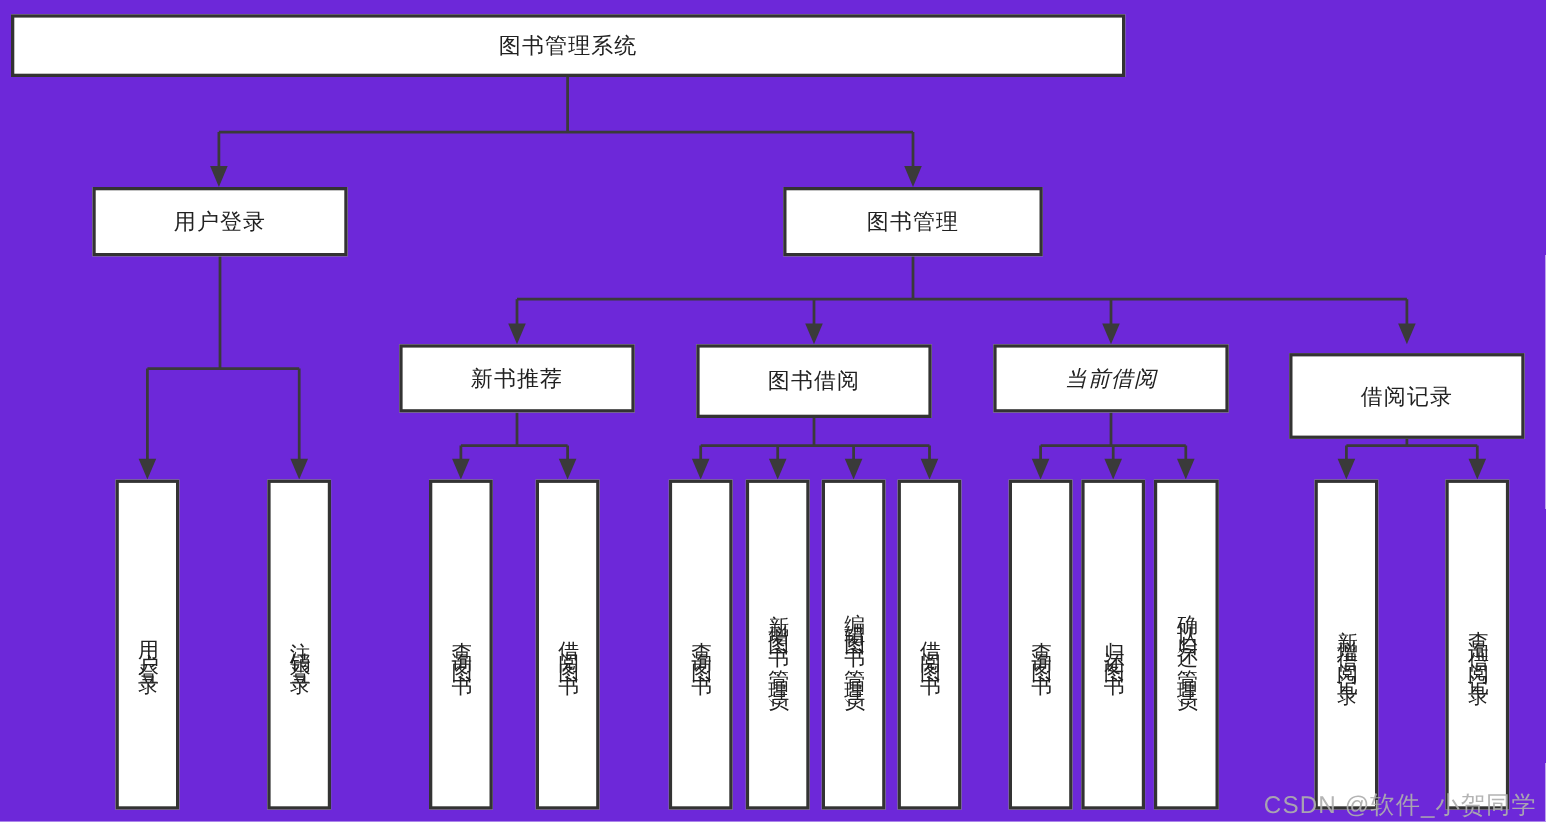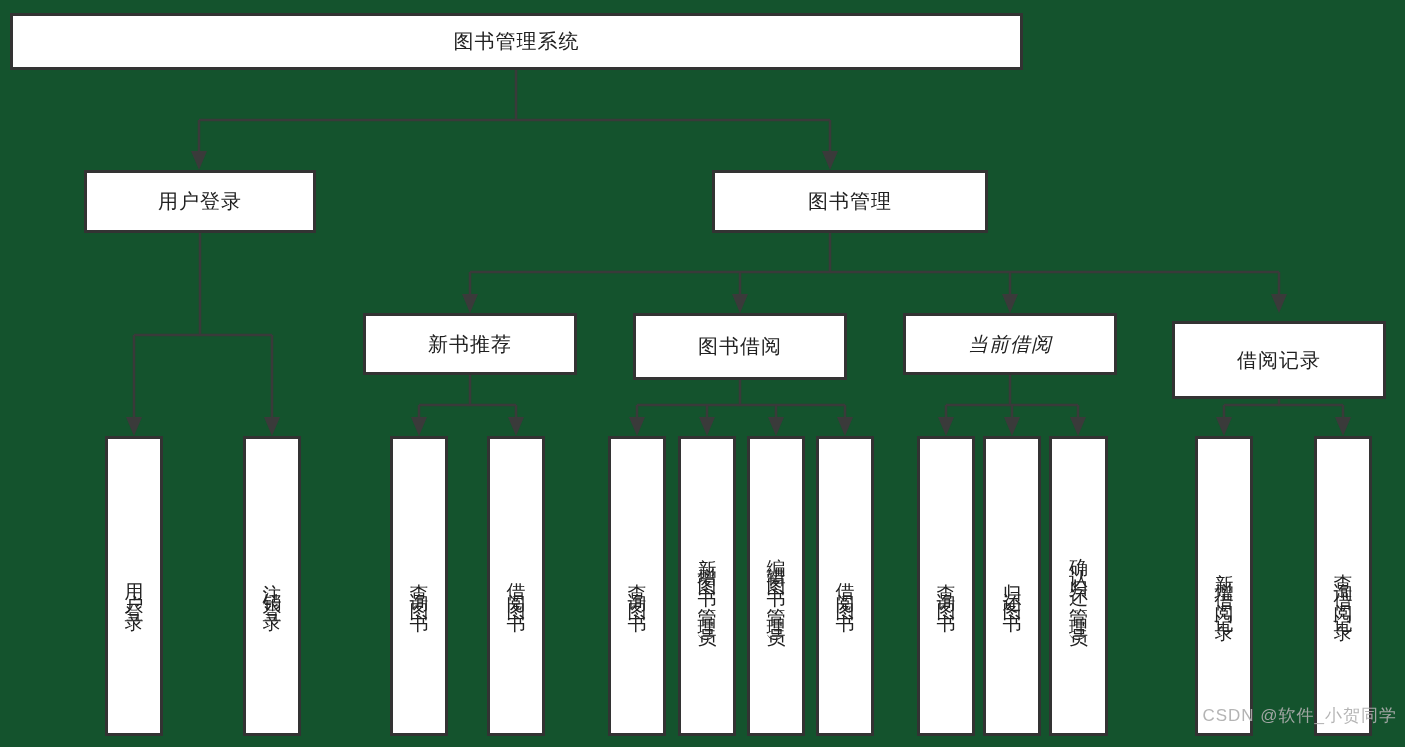--- a/index.html
+++ b/index.html
@@ -1,20 +1,20 @@
 <!DOCTYPE html>
 <html><head>
 <meta charset="utf-8">
 <style>
   html, body { margin: 0; padding: 0; background: #ffffff; }
   .stage {
     position: relative;
     width: 1405px;
     height: 747px;
-    background: #14532d;
+    background: #6d28d9;
     font-family: "Liberation Sans", "DejaVu Sans", sans-serif;
     overflow: hidden;
   }
   .lines {
     position: absolute;
     left: 0; top: 0;
     width: 1405px; height: 747px;
     pointer-events: none;
   }
   .box {
@@ -35,22 +35,22 @@
     writing-mode: vertical-rl;
     text-orientation: mixed;
     font-size: 19px;
     letter-spacing: 10px;
     line-height: 1.05;
     padding-top: 4px;
   }
   .watermark {
     position: absolute;
     right: 8px;
-    bottom: 20px;
-    font-size: 17px;
+    bottom: 0;
+    font-size: 22px;
     color: #aeaeae;
     opacity: 0.92;
     letter-spacing: 1px;
     z-index: 3;
     white-space: nowrap;
   }
 </style>
 </head>
 <body>
 
@@ -128,21 +128,21 @@
       <path d="M1224 405 V419"></path>
       <path d="M1216 417 L1232 417 L1224 436 Z" fill="#3a3a3a" stroke="none"></path>
       <path d="M1343 405 V419"></path>
       <path d="M1335 417 L1351 417 L1343 436 Z" fill="#3a3a3a" stroke="none"></path>
     </g>
   </svg>
 
   <div class="box" style="left:10px; top:13px; width:1013px; height:57px;">图书管理系统</div>
 
   <div class="box" style="left:84px; top:170px; width:232px; height:63px;">用户登录</div>
-  <div class="box" style="left:712px; top:170px; width:276px; height:63px;">图书管理</div>
+  <div class="box" style="left:712px; top:170px; width:236px; height:63px;">图书管理</div>
 
   <div class="box" style="left:363px; top:313px; width:214px; height:62px;">新书推荐</div>
   <div class="box" style="left:633px; top:313px; width:214px; height:67px;">图书借阅</div>
   <div class="box" style="left:903px; top:313px; width:214px; height:62px;font-style:italic;">当前借阅</div>
   <div class="box" style="left:1172px; top:321px; width:214px; height:78px;">借阅记录</div>
 
   <div class="box vbox" style="left:105px; top:436px; width:58px; height:300px;">用户登录</div>
   <div class="box vbox" style="left:243px; top:436px; width:58px; height:300px;">注销登录</div>
 
   <div class="box vbox" style="left:390px; top:436px; width:58px; height:300px;">查询图书</div>

